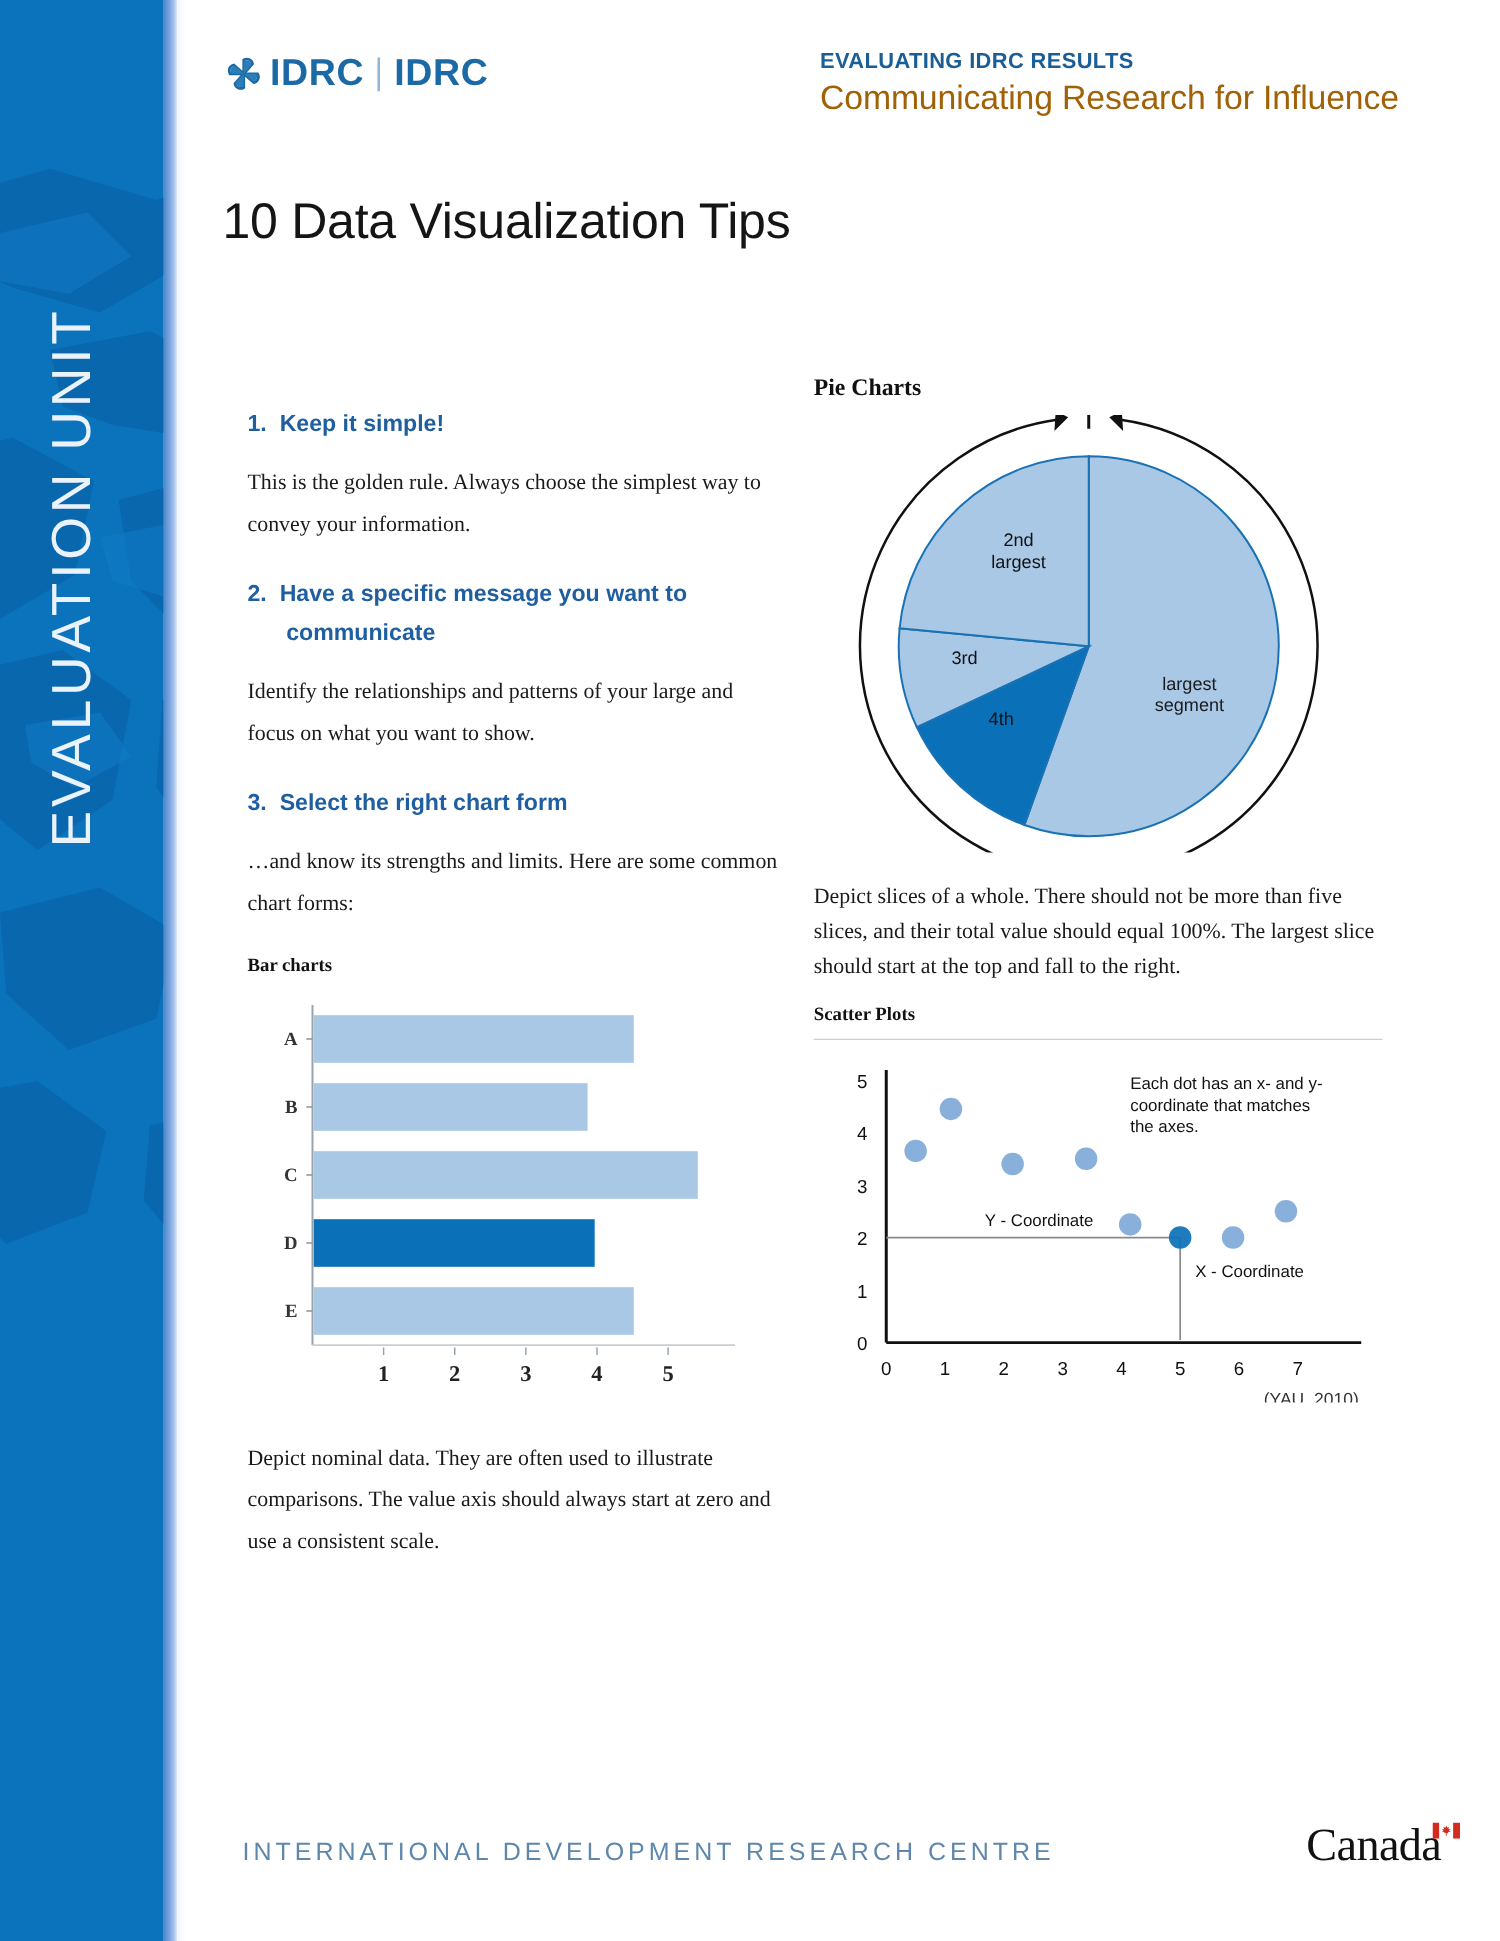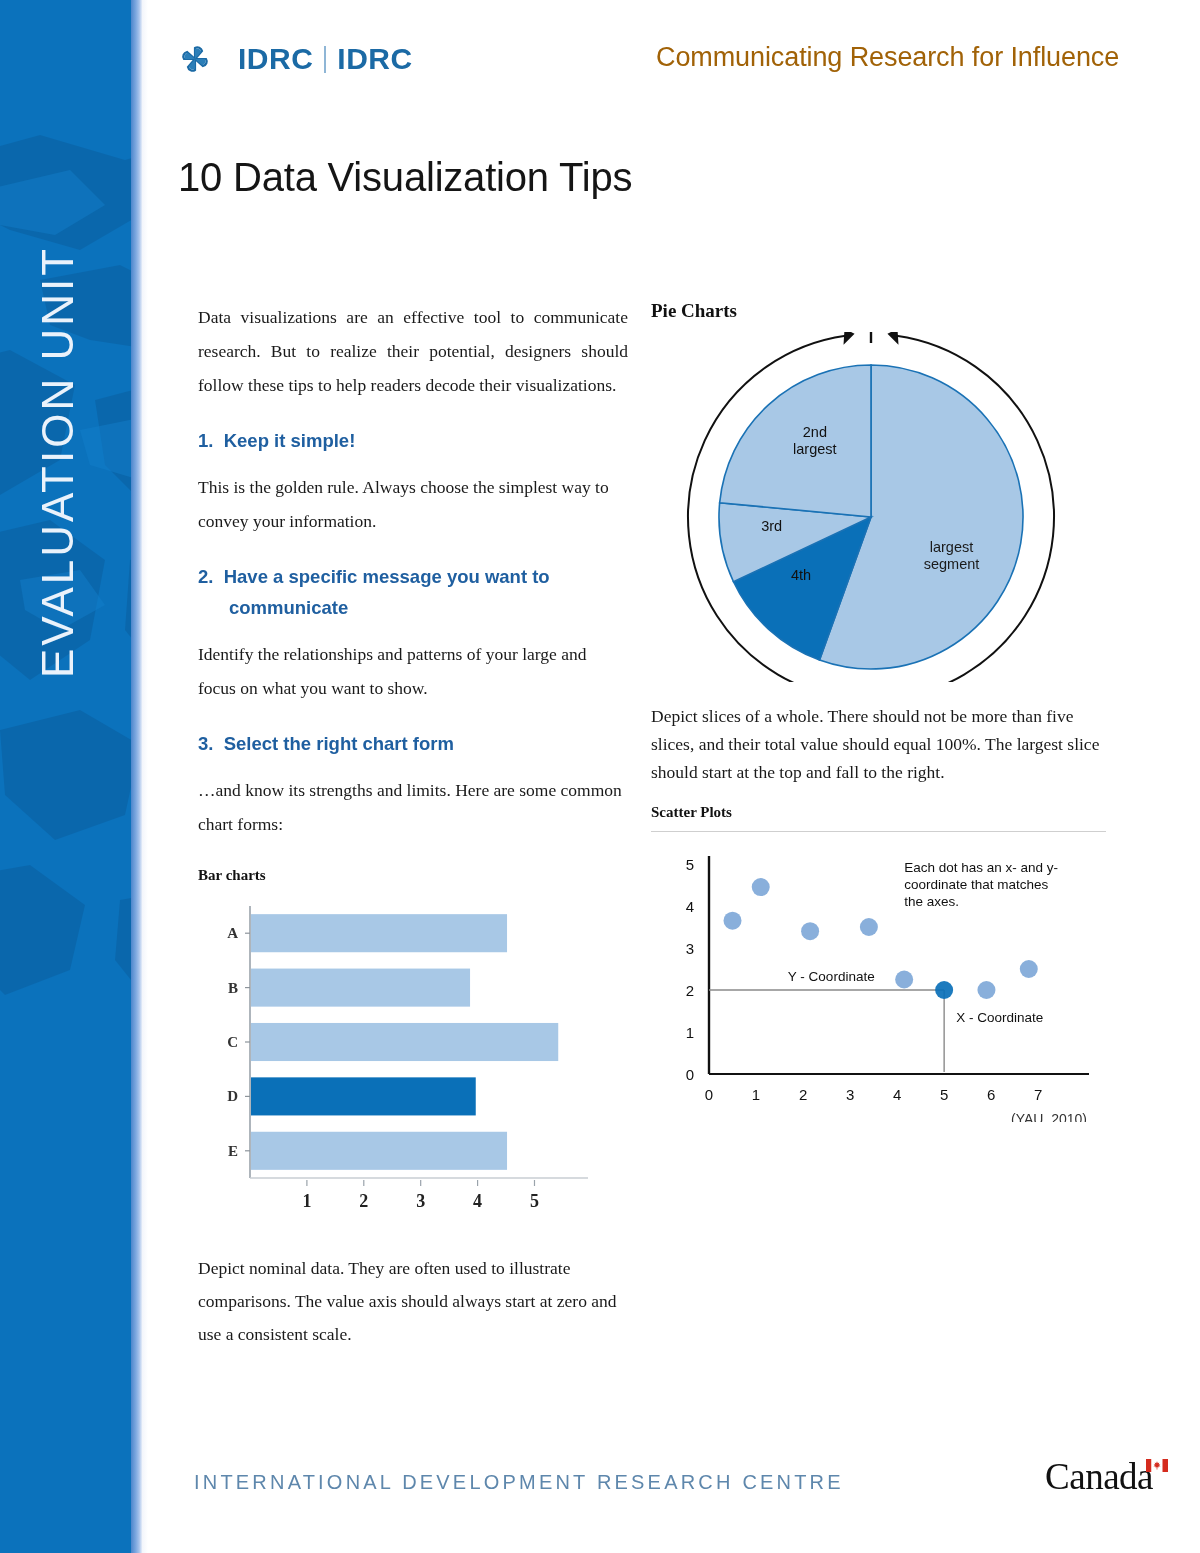--- a/index.html
+++ b/index.html
@@ -18,21 +18,21 @@
   .vert-title{position:absolute;left:-222px;top:437px;width:560px;
     transform:rotate(-90deg);text-align:center;
     font-family:"Liberation Sans",sans-serif;font-size:44px;letter-spacing:3px;
     color:#EAF2FB;font-weight:400;}
 
   
   .page{position:absolute;left:148px;top:0;width:1052px;height:1553px;}
 
   
   .header{position:absolute;left:30px;top:38px;width:990px;height:90px;}
-  .logo{position:absolute;left:0;top:4px;display:flex;align-items:center;gap:26px;}
+  .logo{position:absolute;left:0;top:4px;display:flex;align-items:center;gap:4px;}
   .logo-mark{width:34px;height:34px;}
   .logo-text{font-family:"Liberation Sans",sans-serif;font-weight:bold;
     font-size:30px;color:#1B6AA5;letter-spacing:.5px;display:flex;align-items:center;}
   .logo-sep{display:inline-block;width:2px;height:27px;background:#8FB6D6;margin:0 11px;}
   .hdr-right{position:absolute;left:478px;top:0;}
   .hdr-line1{font-family:"Liberation Sans",sans-serif;font-weight:bold;font-size:17.5px;
     color:#1B5E96;letter-spacing:.3px;}
   .hdr-line2{font-family:"Liberation Sans",sans-serif;font-size:27px;color:#a16207;
     margin-top:4px;letter-spacing:-.1px;}
 
@@ -127,29 +127,29 @@
           </g>
         </svg>
       </span>
       <span class="logo-text">
         <span>IDRC</span>
         <i class="logo-sep"></i>
         <span>IDRC</span>
       </span>
     </div>
     <div class="hdr-right">
+      <div class="hdr-line1">EVALUATING IDRC RESULTS</div>
       <div class="hdr-line2">Communicating Research for Influence</div>
     </div>
   </div>
 
   <div class="page-title">10 Data Visualization Tips</div>
 
   <div class="colL">
 
-    <p class="body just">Data visualizations are an effective tool to communicate research. But to realize their potential, designers should follow these tips to help readers decode their visualizations.</p>
 
     <h3 class="num">
       <span>1.</span>&nbsp;&nbsp;<span>Keep it simple!</span>
     </h3>
     <p class="body">This is the golden rule. Always choose the simplest way to convey your information.</p>
 
     <h3 class="num">
       <span>2.</span>&nbsp;&nbsp;<span>Have a specific message you want to communicate</span>
     </h3>
     <p class="body">Identify the relationships and patterns of your large and focus on what you want to show.</p>

